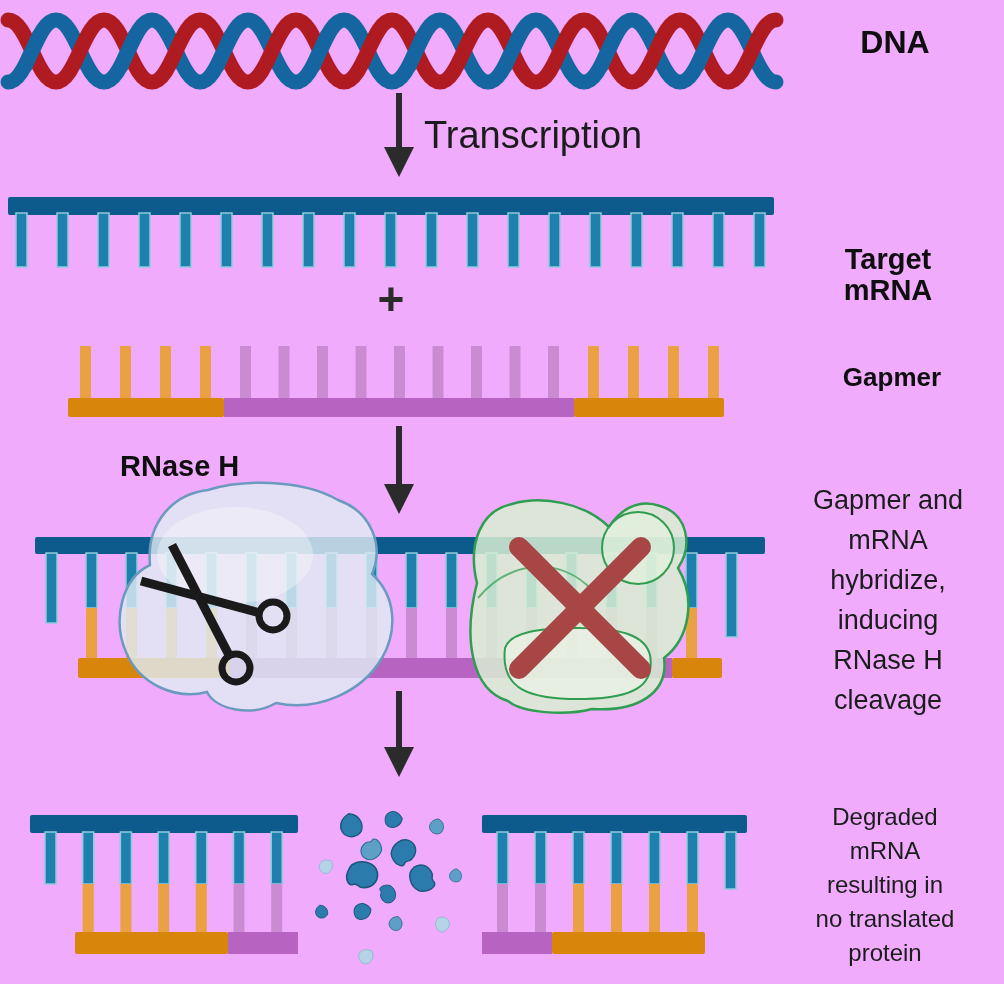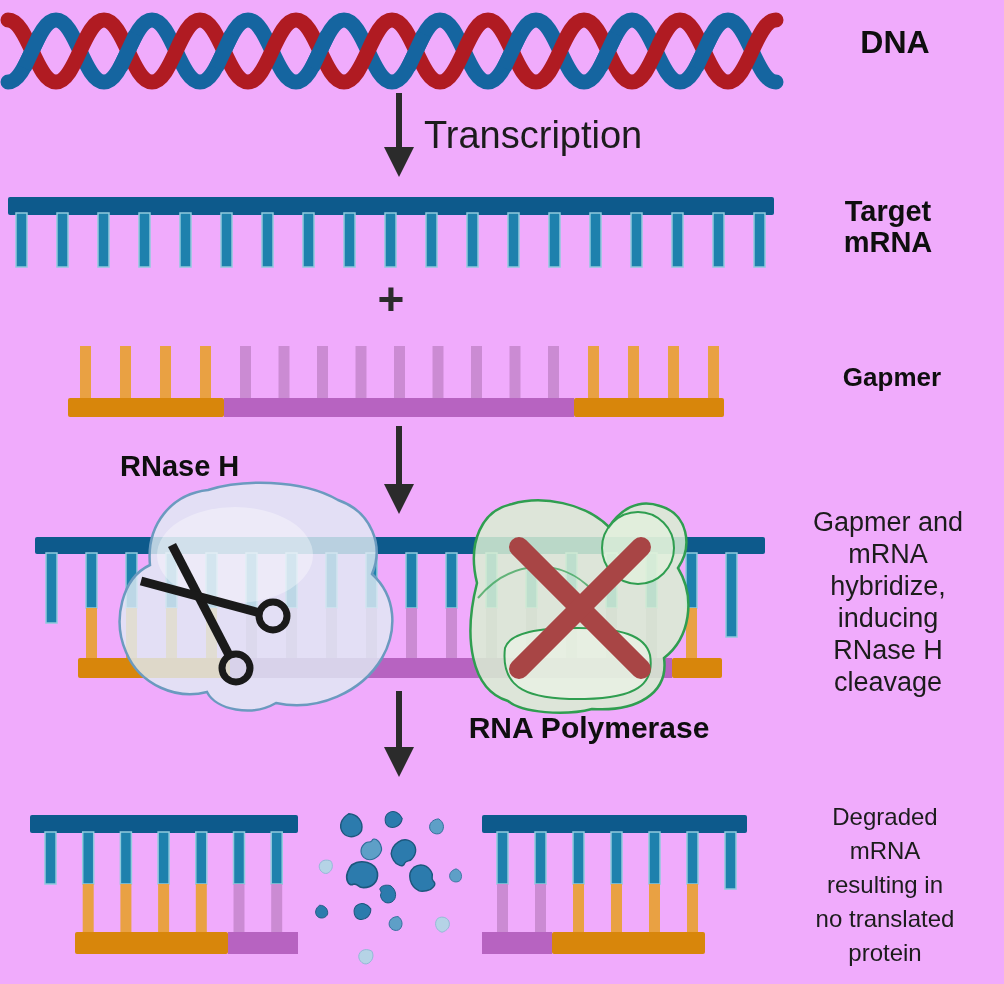--- a/index.html
+++ b/index.html
@@ -1,21 +1,21 @@
 <!DOCTYPE html>
 <html style="--dna_red: #b01b22; --dna_blue: #1565a0; --mrna_backbone: #0d5a8c; --mrna_tooth: #1e81ad; --mrna_tooth_edge: #90cadd; --flank_backbone: #d8860b; --flank_tooth: #e9a143; --core_backbone: #b763c1; --core_tooth: #cb8bd3; --rnase_fill: #dfeaf3; --rnase_stroke: #6b9abf; --poly_fill: #d9efd2; --poly_stroke: #2f9e50; --cross_red: #a84545; --ink: #2b2b2b; --debris_dark: #2c7bad; --debris_mid: #5e9fc7; --debris_light: #b5d3e6;"><head>
 <meta charset="utf-8">
 <style>
   html,body{margin:0;padding:0;background:#fff;}
   #stage{position:relative;width:1004px;height:984px;background:#f0abfc;overflow:hidden;
          font-family:"Liberation Sans",sans-serif;color:#111;}
   .abs{position:absolute;}
   .lbl{font-weight:700;color:#0f0f0f;}
   .cap{font-weight:400;color:#1c1c1c;text-align:center;white-space:pre-line;}
-  .pre{white-space:pre-line;}
+  .pre{white-space:pre-line;margin-top:48px;}
   svg{display:block;overflow:visible;}
 </style>
 </head>
 <body>
 
 <div id="stage">
 
   <svg class="abs" style="left:0;top:4px" width="1004" height="100" viewBox="0 0 1004 100">
 
     <path fill="none" stroke="var(--dna_blue)" stroke-width="15" stroke-linecap="round" d="M 8 78 C 28 78 36 16 56 16 C 76 16 84 78 104 78 C 124 78 132 16 152 16 C 172 16 180 78 200 78
@@ -185,23 +185,22 @@
       <circle cx="638" cy="548" r="36" fill="#e4f4de" fill-opacity="0.6" stroke="var(--poly_stroke)" stroke-width="2"></circle>
       <path d="M 478 598 C 510 560 560 556 592 590 C 604 565 622 556 640 560" fill="none" stroke="var(--poly_stroke)" stroke-width="2" opacity="0.7"></path>
     </g>
 
     <g stroke="var(--cross_red)" stroke-width="20" stroke-linecap="round">
       <line x1="519" y1="547" x2="641" y2="669"></line>
       <line x1="641" y1="547" x2="519" y2="669"></line>
     </g>
   </svg>
 
-  <div class="abs lbl" style="left:439px;top:711px;width:300px;font-size:30px;text-align:center">RNA Polymerase</div>
-
-  <div class="abs cap" style="left:780px;top:506px;width:216px;font-size:27px;line-height:32px">Gapmer and
+
+  <div class="abs cap" style="left:780px;top:480px;width:216px;font-size:27px;line-height:40px">Gapmer and
 mRNA
 hybridize,
 inducing
 RNase H
 cleavage</div>
 
   <svg class="abs" style="left:381px;top:691px" width="36" height="88" viewBox="0 0 36 88">
     <rect x="15" y="0" width="6" height="58" fill="var(--ink)"></rect>
     <polygon points="3,56 33,56 18,86" fill="var(--ink)"></polygon>
   </svg>

